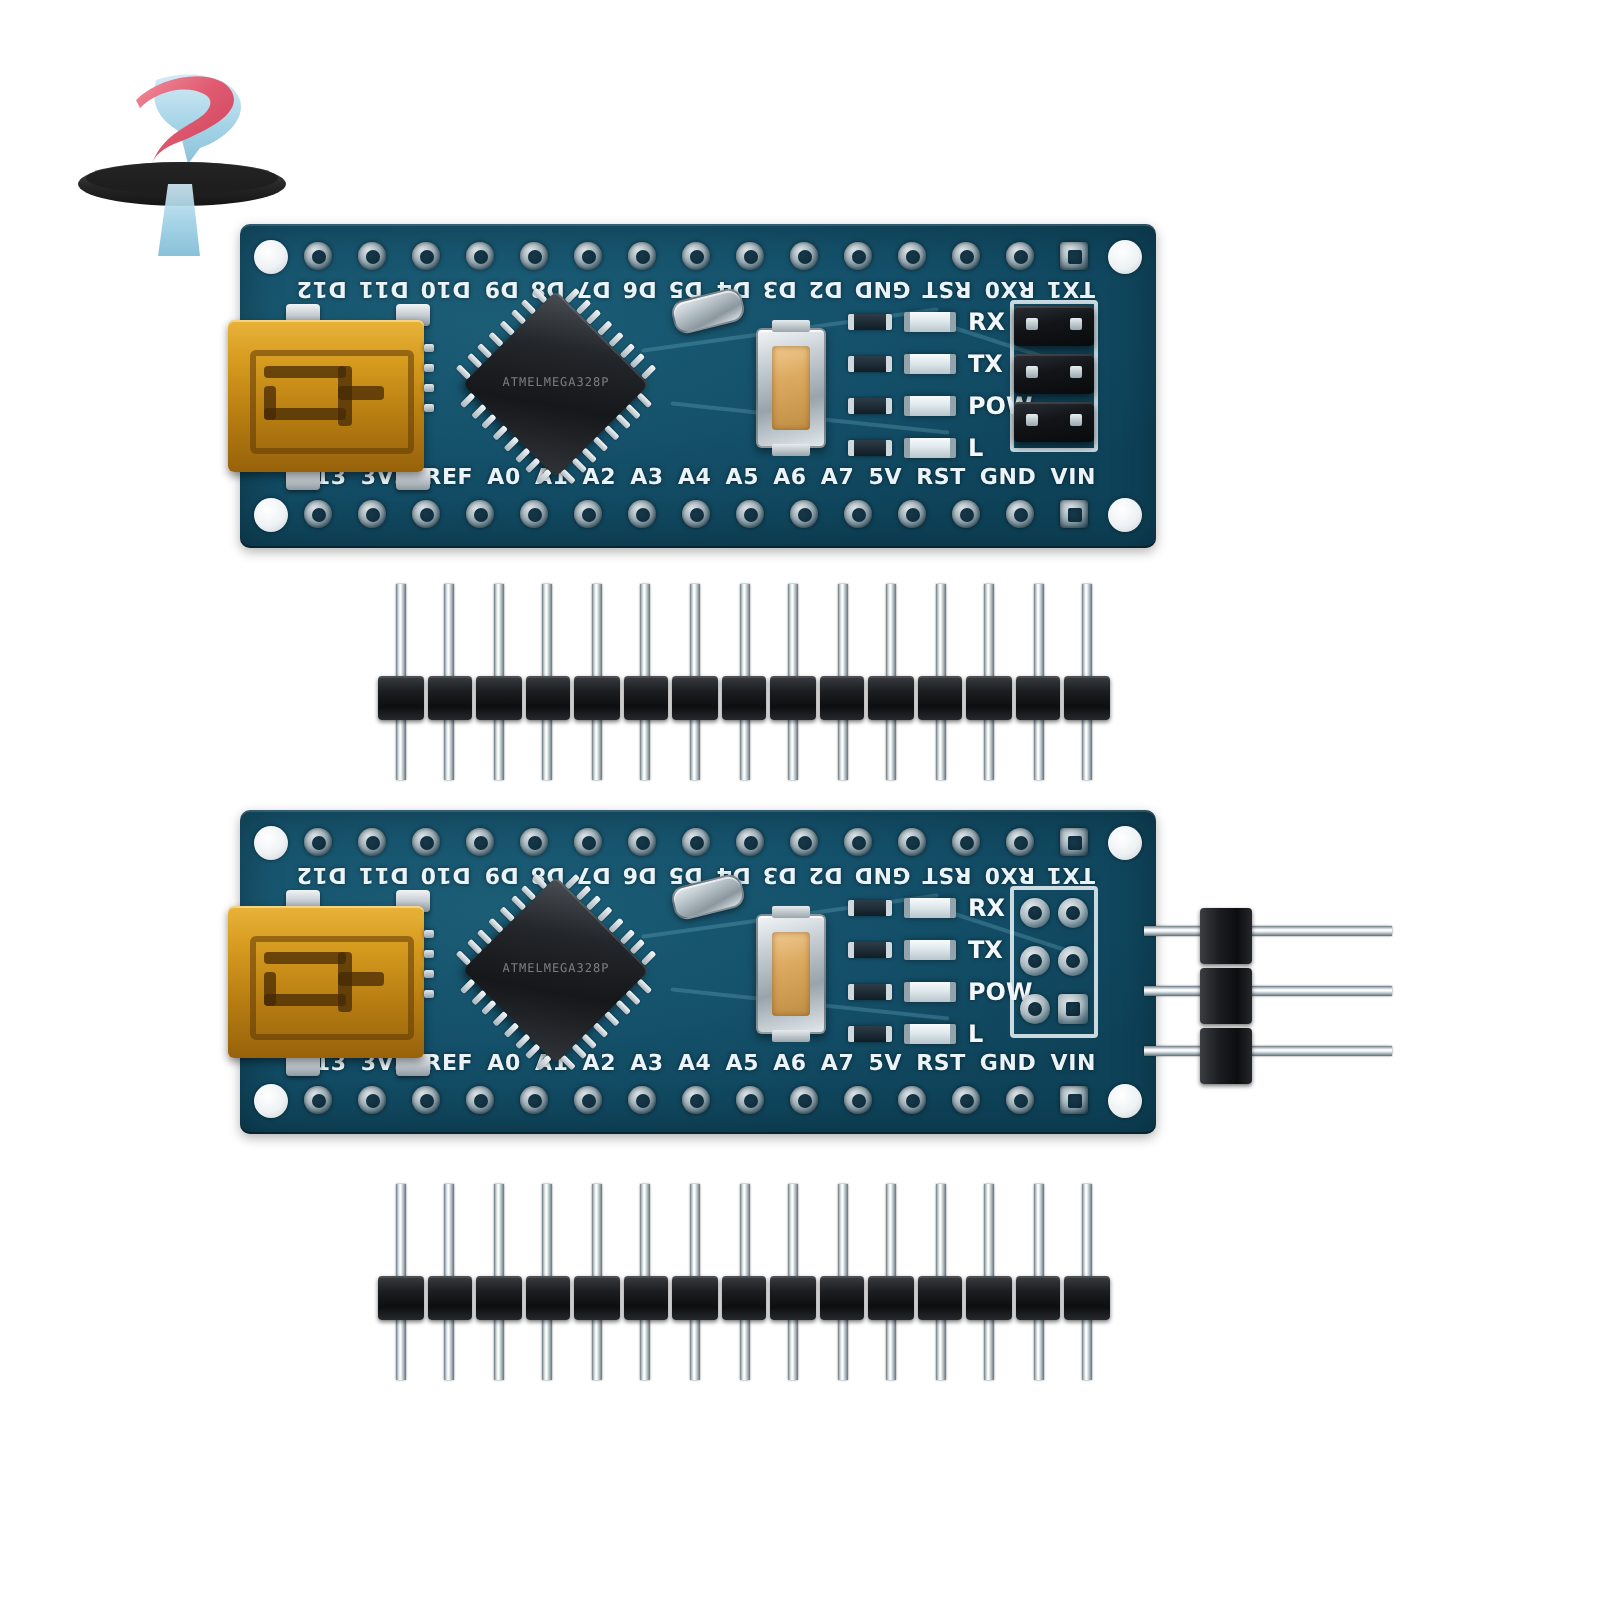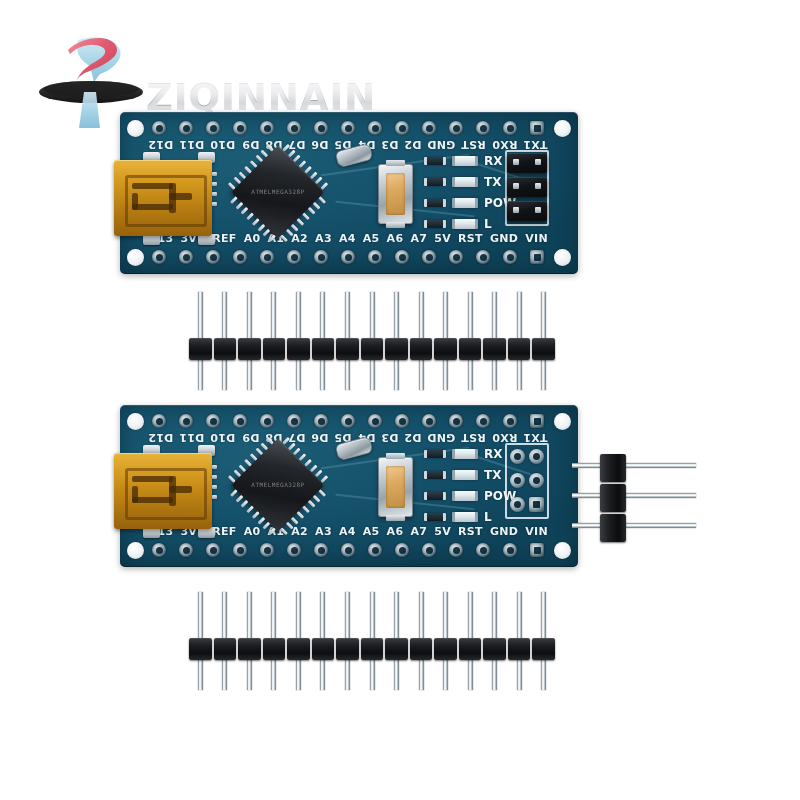--- a/index.html
+++ b/index.html
@@ -232,21 +232,20 @@
           <stop offset="100%" stop-color="#7fbcd6"></stop>
         </linearGradient>
       </defs>
       <path d="M44 8 C62 2 82 6 86 18 C89 28 78 38 66 42 L60 50 L56 34 C50 30 40 24 44 8 Z" fill="url(#gb)" opacity="0.9"></path>
       <path d="M34 18 C48 4 76 2 82 14 C87 24 72 32 58 38 C50 41 44 44 42 50
                C46 38 56 33 64 28 C71 24 74 18 68 15 C58 10 44 14 36 22 Z" fill="url(#gs)"></path>
       <ellipse cx="57" cy="60" rx="52" ry="11" fill="url(#gp)"></ellipse>
       <ellipse cx="57" cy="57" rx="48" ry="8" fill="#1d1d1d" opacity="0.85"></ellipse>
       <path d="M50 60 L45 96 L66 96 L62 60 Z" fill="url(#gb)" opacity="0.92"></path>
     </svg>
-    <div class="logo-text">ZIQINNAIN</div>
   </div>
 
   <div class="board" id="b1" style="left:120px;top:112px;width:458px;height:162px;">
 
     <div class="mount" style="left:7px;top:8px;"></div>
     <div class="mount" style="left:434px;top:8px;"></div>
     <div class="mount" style="left:7px;top:137px;"></div>
     <div class="mount" style="left:434px;top:137px;"></div>
 
     <div class="padrow" id="b1-padtop" style="left:32px;top:9px;width:392px;">

